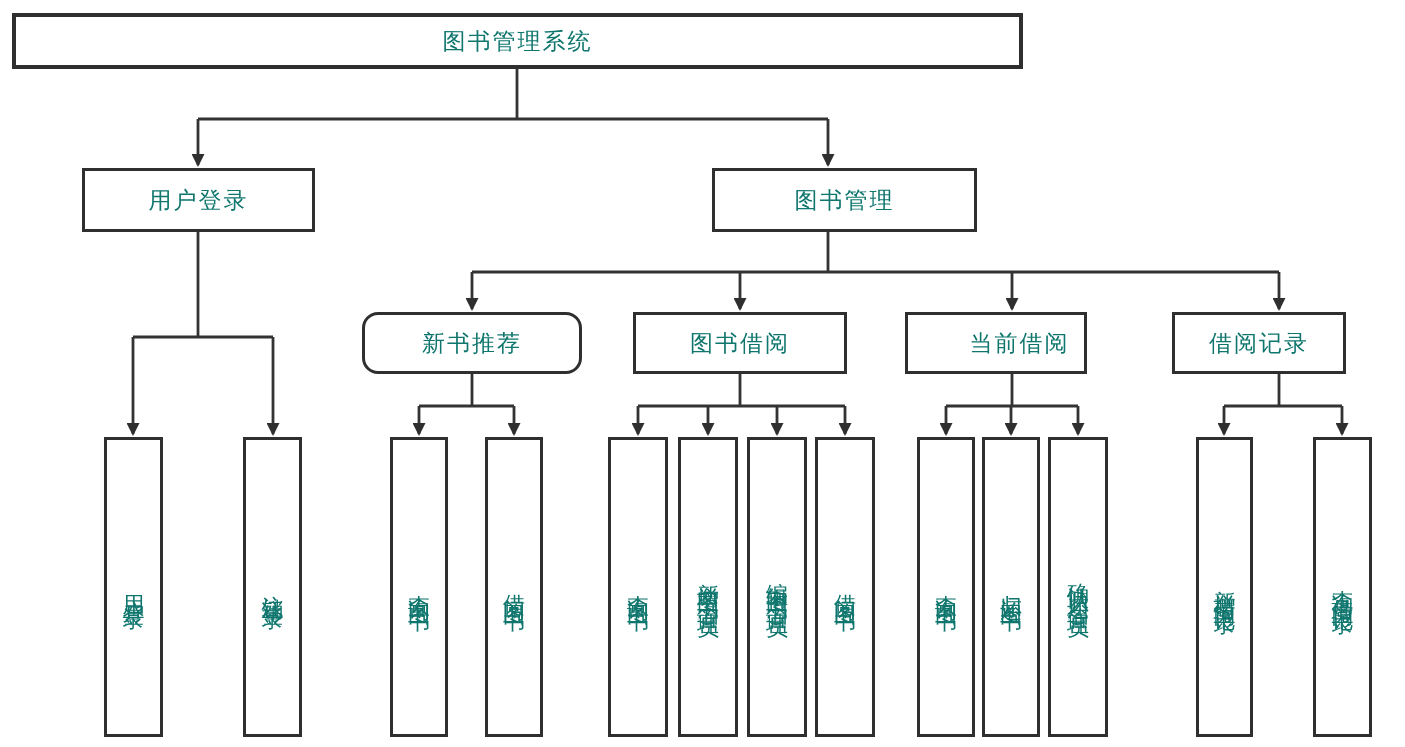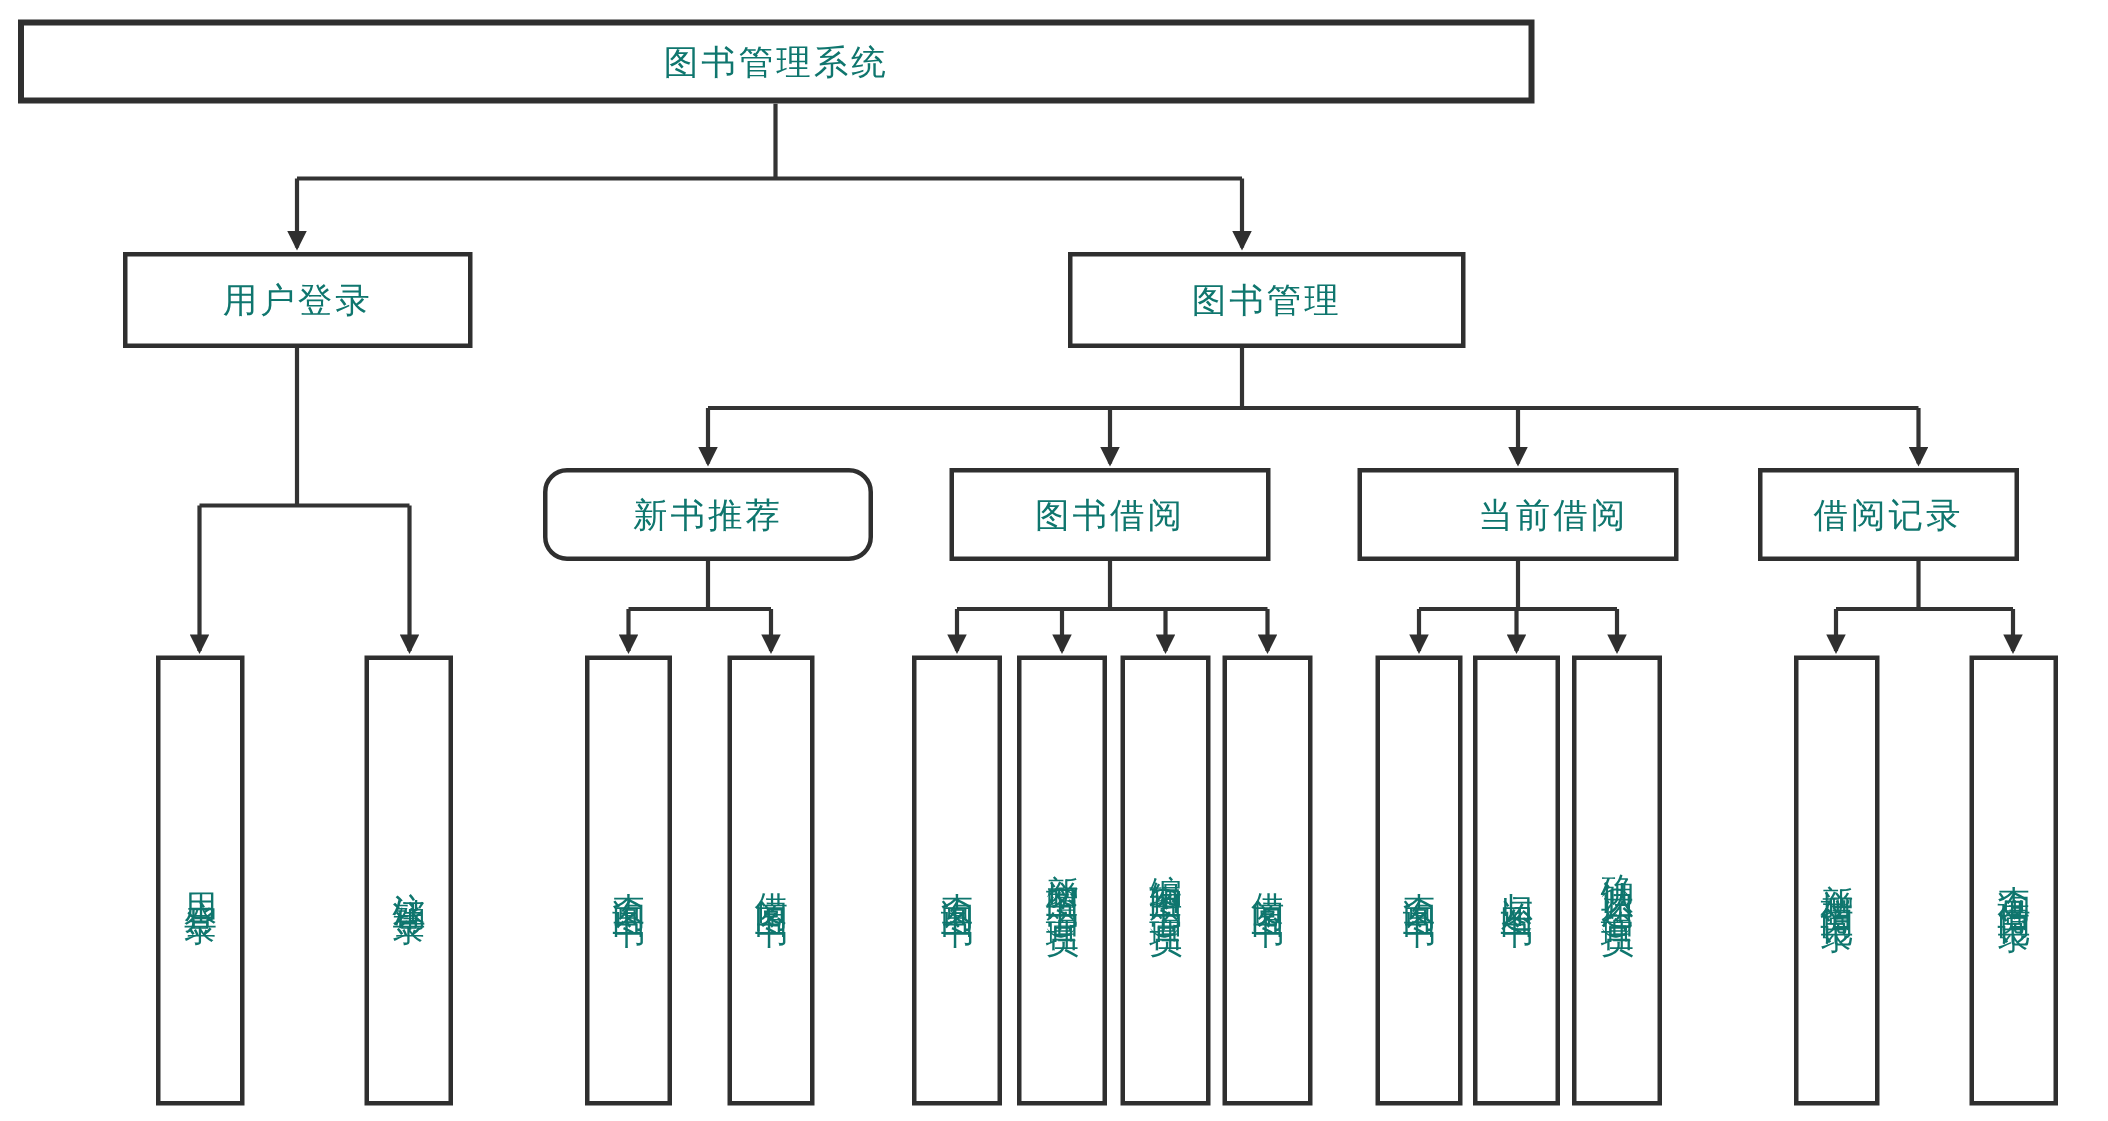--- a/index.html
+++ b/index.html
@@ -124,21 +124,21 @@
   <div class="box" style="left:712px; top:168px; width:265px; height:64px;">
     <span class="hlabel">图书管理</span>
   </div>
 
   <div class="box" style="left:362px; top:312px; width:220px; height:62px;border-radius:16px;">
     <span class="hlabel">新书推荐</span>
   </div>
   <div class="box" style="left:633px; top:312px; width:214px; height:62px;">
     <span class="hlabel">图书借阅</span>
   </div>
-  <div class="box" style="left:905px; top:312px; width:214px; height:62px;padding-left:47px;">
+  <div class="box" style="left:905px; top:312px; width:182px; height:62px;padding-left:47px;">
     <span class="hlabel">当前借阅</span>
   </div>
   <div class="box" style="left:1172px; top:312px; width:174px; height:62px;">
     <span class="hlabel">借阅记录</span>
   </div>
 
   <div class="box vbox" style="left:104px; top:437px; width:59px; height:300px;">
     <span class="vlabel">用户登录</span>
   </div>
   <div class="box vbox" style="left:243px; top:437px; width:59px; height:300px;">

